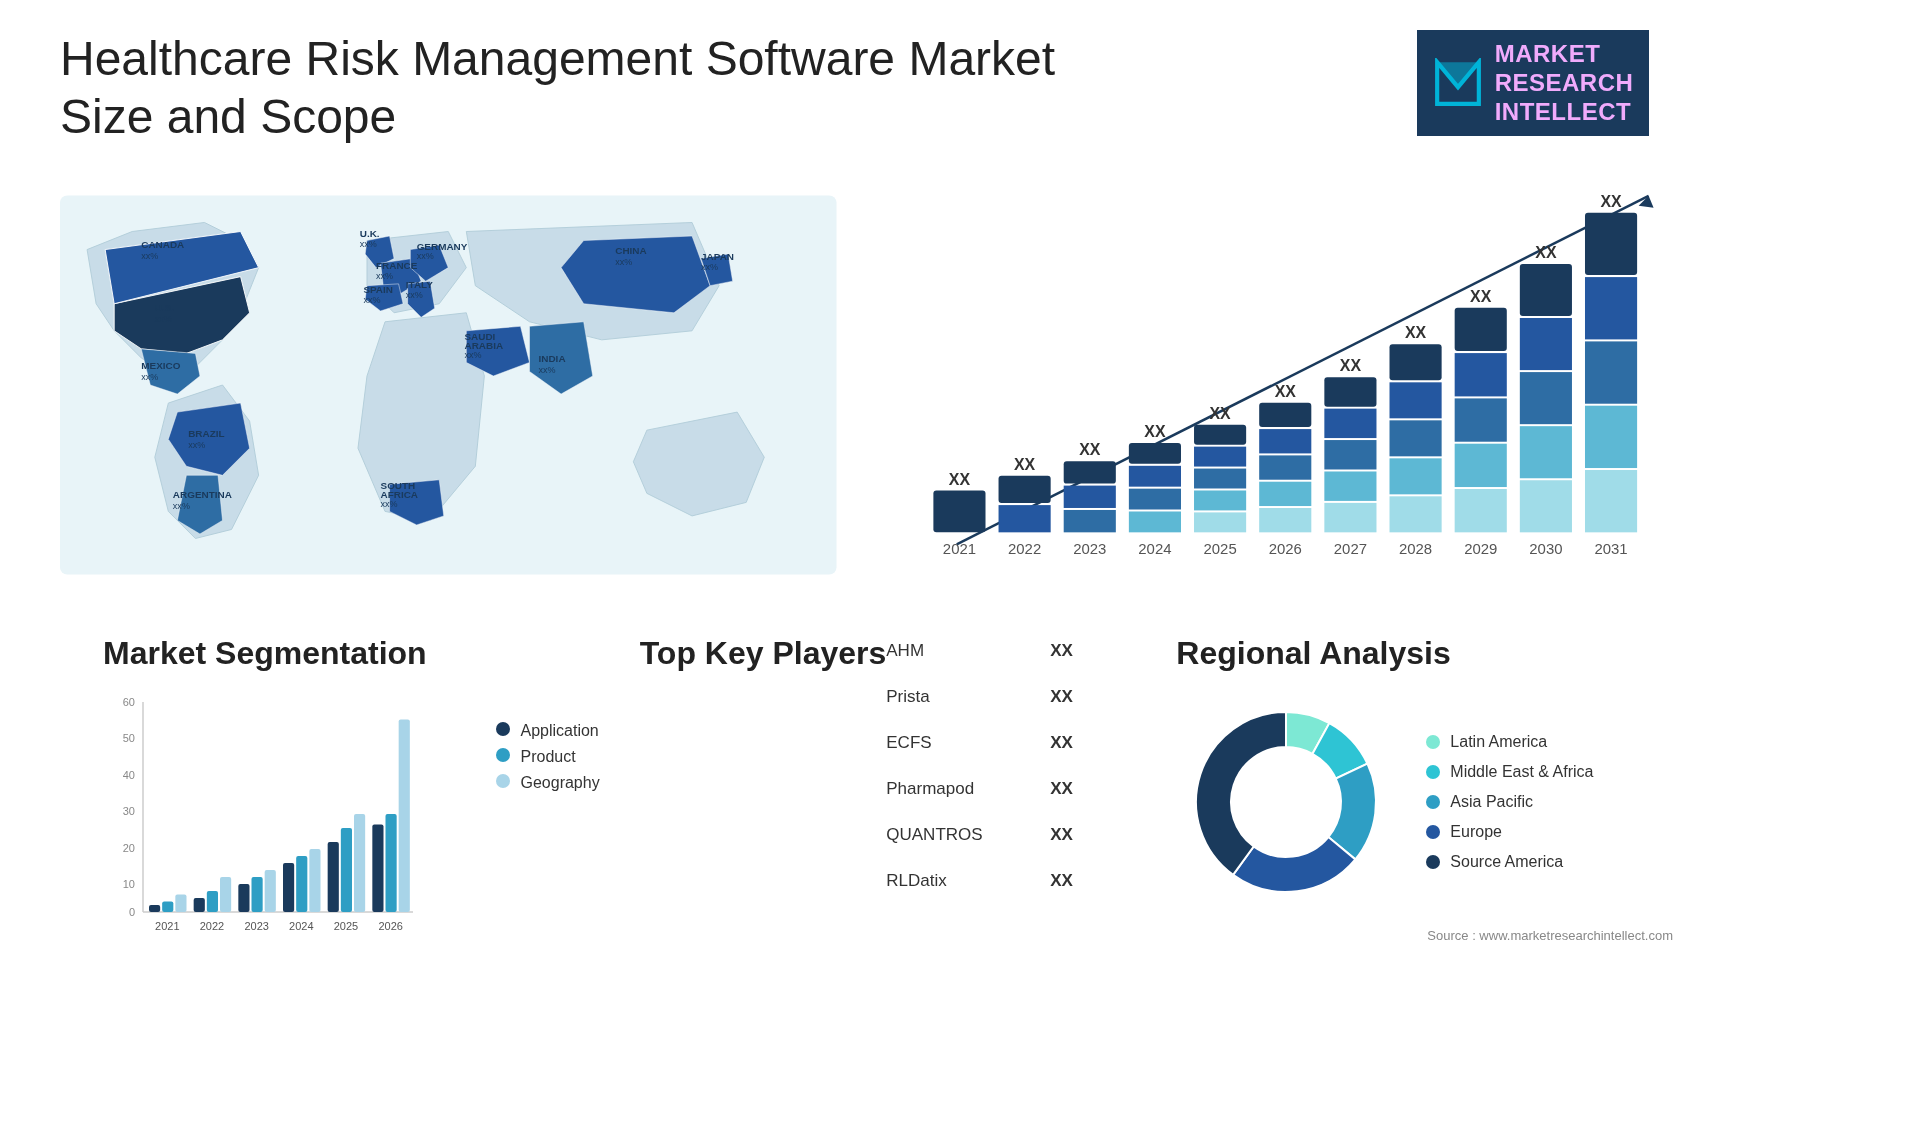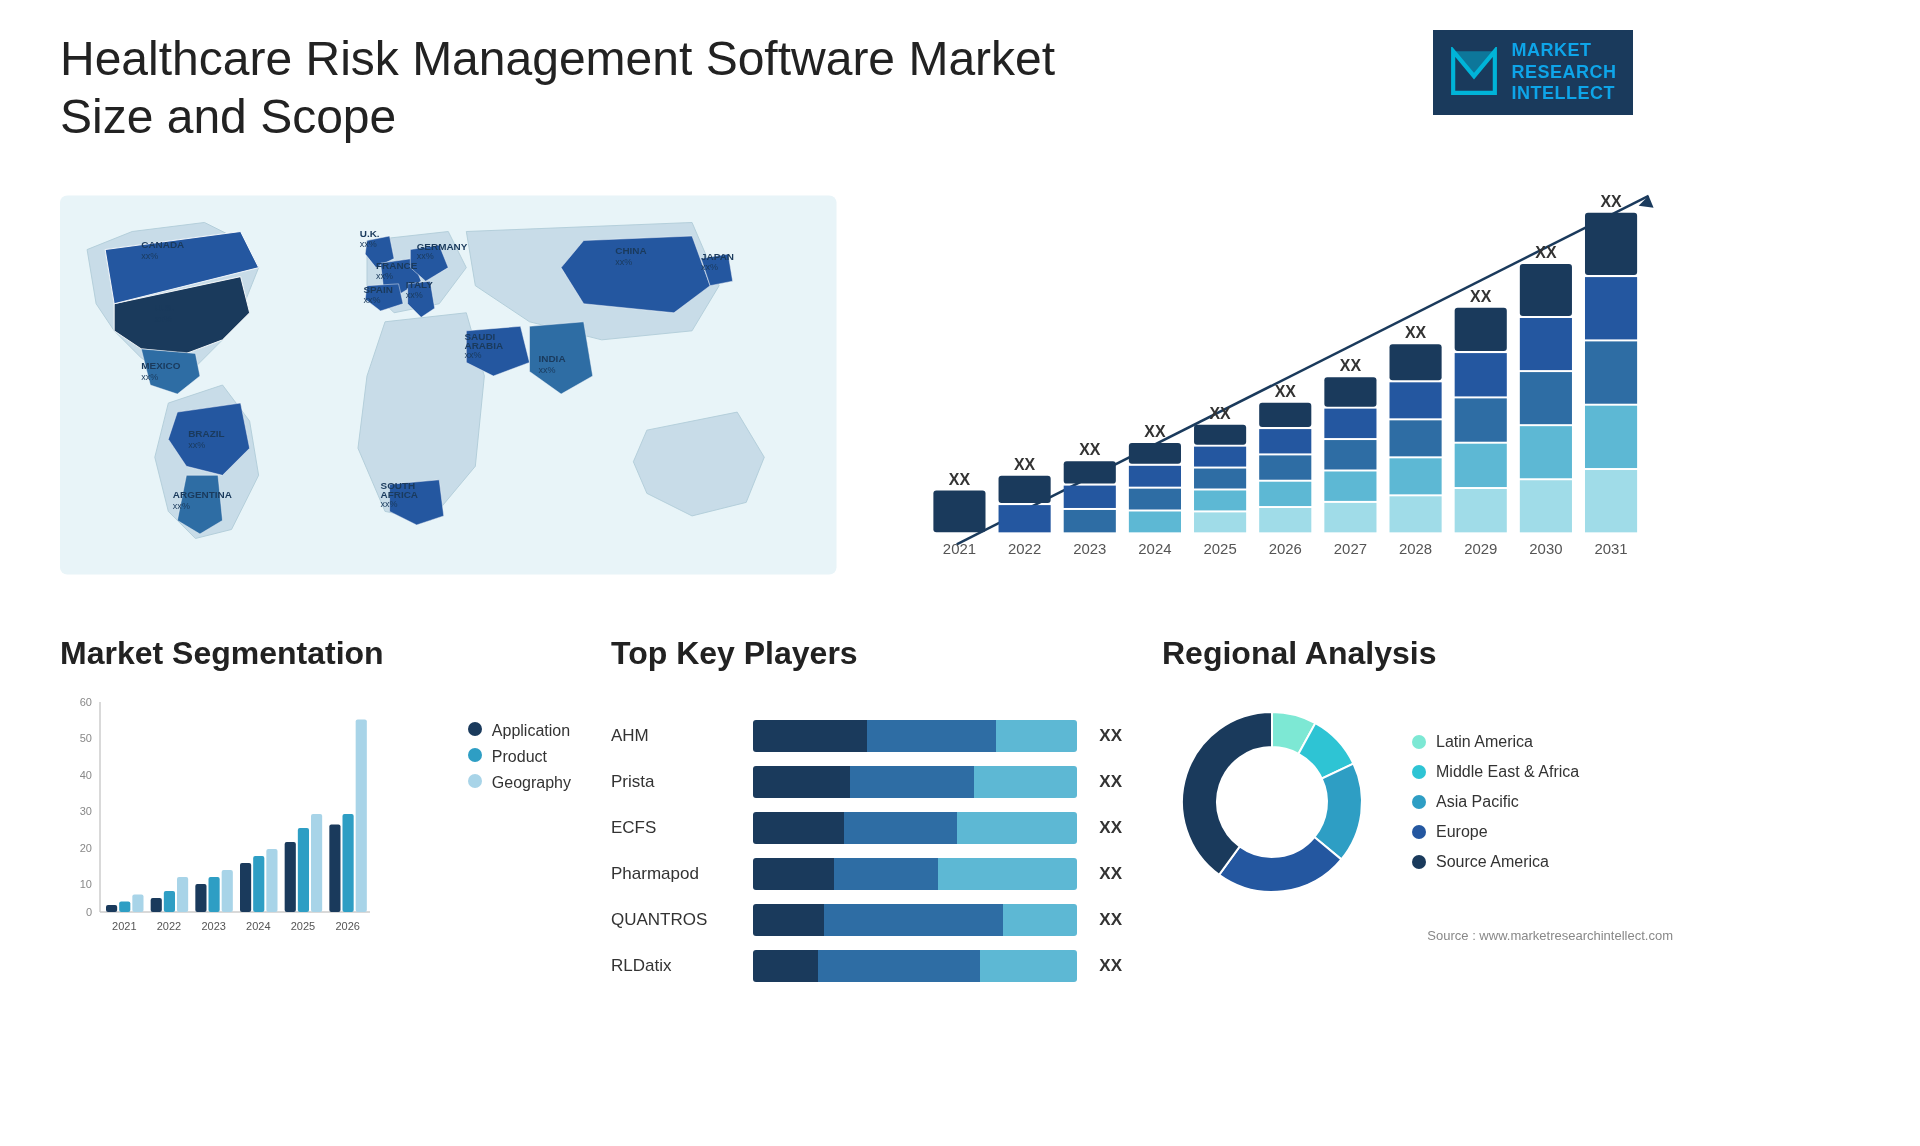--- a/index.html
+++ b/index.html
@@ -49,22 +49,22 @@
       align-items: center;
       gap: 12px;
     }
 
     .logo-icon {
       width: 50px;
       height: 50px;
     }
 
     .logo-text-block {
-      color: #0ea5e9;
-      font-size: 18px;
+      color: #f0abfc;
+      font-size: 24px;
       font-weight: 700;
       line-height: 1.2;
       letter-spacing: 0.5px;
     }
 
     
     .map-section {
       position: relative;
       height: 420px;
     }
@@ -74,20 +74,21 @@
       height: 420px;
       position: relative;
     }
 
     
     .bottom-grid {
       display: grid;
       grid-template-columns: 1fr 1fr 1fr;
       gap: 40px;
       margin-top: 20px;
+      margin-left: 43px;
     }
 
     
     .section-title {
       font-size: 32px;
       font-weight: 700;
       color: #222;
       margin-bottom: 20px;
     }
 
@@ -113,22 +114,21 @@
 
     .seg-legend-dot {
       width: 14px;
       height: 14px;
       border-radius: 50%;
     }
 
     
     .players-section {
       display: flex;
-      flex-direction: column;
-      gap: 28px;
+      flex-direction: row;
     }
 
     .players-list {
       display: flex;
       flex-direction: column;
       gap: 14px;
     }
 
     .player-row {
       display: flex;

